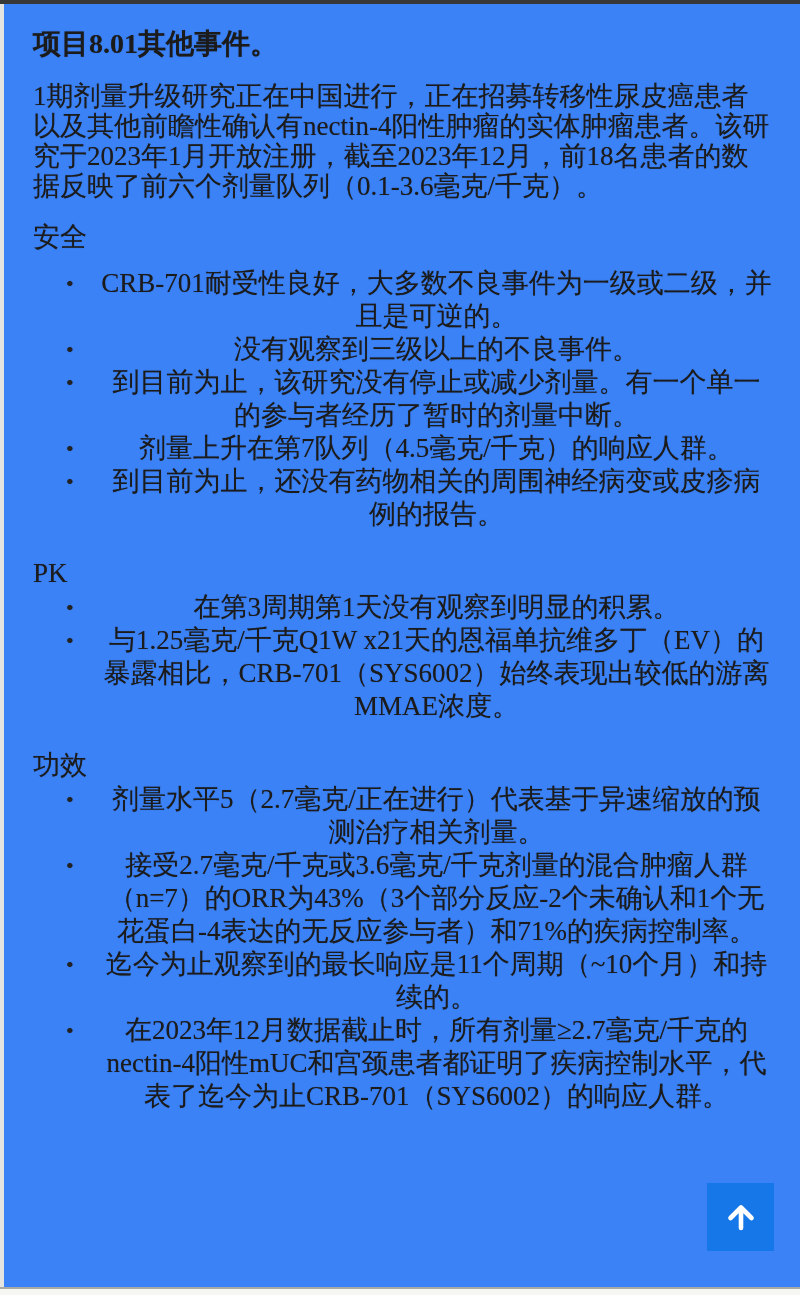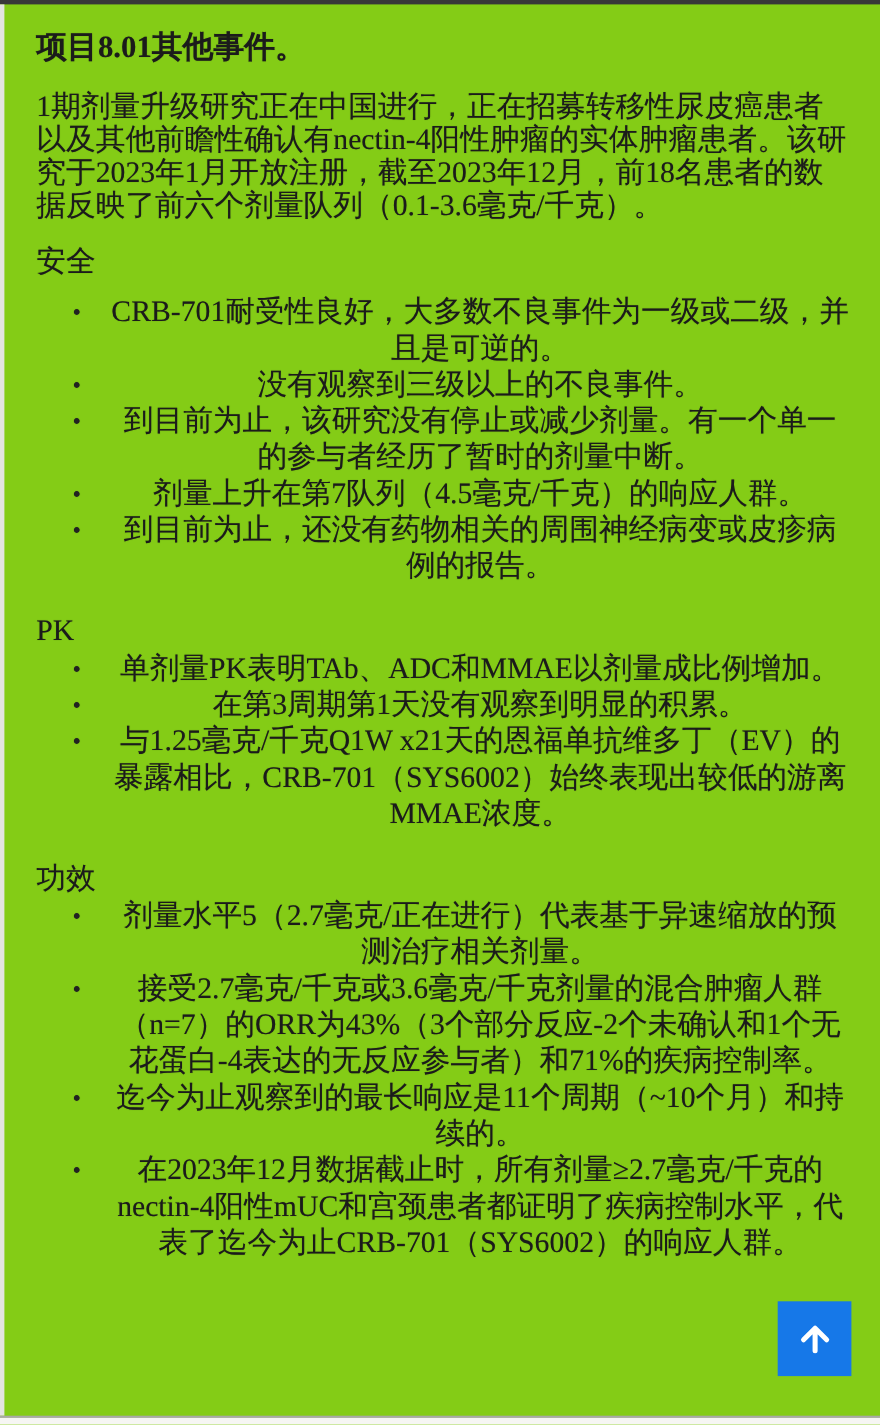--- a/index.html
+++ b/index.html
@@ -4,21 +4,21 @@
 <style>
   html, body {
     margin: 0;
     padding: 0;
     background: #fdfdfb;
   }
   .page {
     position: relative;
     width: 800px;
     height: 1295px;
-    background: #84cc16;
+    background: #3b82f6;
     overflow: hidden;
     font-family: "Liberation Serif", "DejaVu Serif", serif;
   }
   .top-edge {
     position: absolute;
     top: 0; left: 0; right: 0;
     height: 4px;
     background: #383838;
   }
   .left-edge {
@@ -122,21 +122,20 @@
       <li><span>CRB-701耐受性良好，大多数不良事件为一级或二级，并且是可逆的。</span></li>
       <li><span>没有观察到三级以上的不良事件。</span></li>
       <li><span>到目前为止，该研究没有停止或减少剂量。有一个单一的参与者经历了暂时的剂量中断。</span></li>
       <li><span>剂量上升在第7队列（4.5毫克/千克）的响应人群。</span></li>
       <li><span>到目前为止，还没有药物相关的周围神经病变或皮疹病例的报告。</span></li>
     </ul>
 
     <div class="section-heading pk">PK</div>
 
     <ul class="bullets">
-      <li><span>单剂量PK表明TAb、ADC和MMAE以剂量成比例增加。</span></li>
       <li><span>在第3周期第1天没有观察到明显的积累。</span></li>
       <li><span>与1.25毫克/千克Q1W x21天的恩福单抗维多丁（EV）的暴露相比，CRB-701（SYS6002）始终表现出较低的游离MMAE浓度。</span></li>
     </ul>
 
     <div class="section-heading efficacy">功效</div>
 
     <ul class="bullets">
       <li><span>剂量水平5（2.7毫克/正在进行）代表基于异速缩放的预测治疗相关剂量。</span></li>
       <li><span>接受2.7毫克/千克或3.6毫克/千克剂量的混合肿瘤人群（n=7）的ORR为43%（3个部分反应-2个未确认和1个无花蛋白-4表达的无反应参与者）和71%的疾病控制率。</span></li>
       <li><span>迄今为止观察到的最长响应是11个周期（~10个月）和持续的。</span></li>

